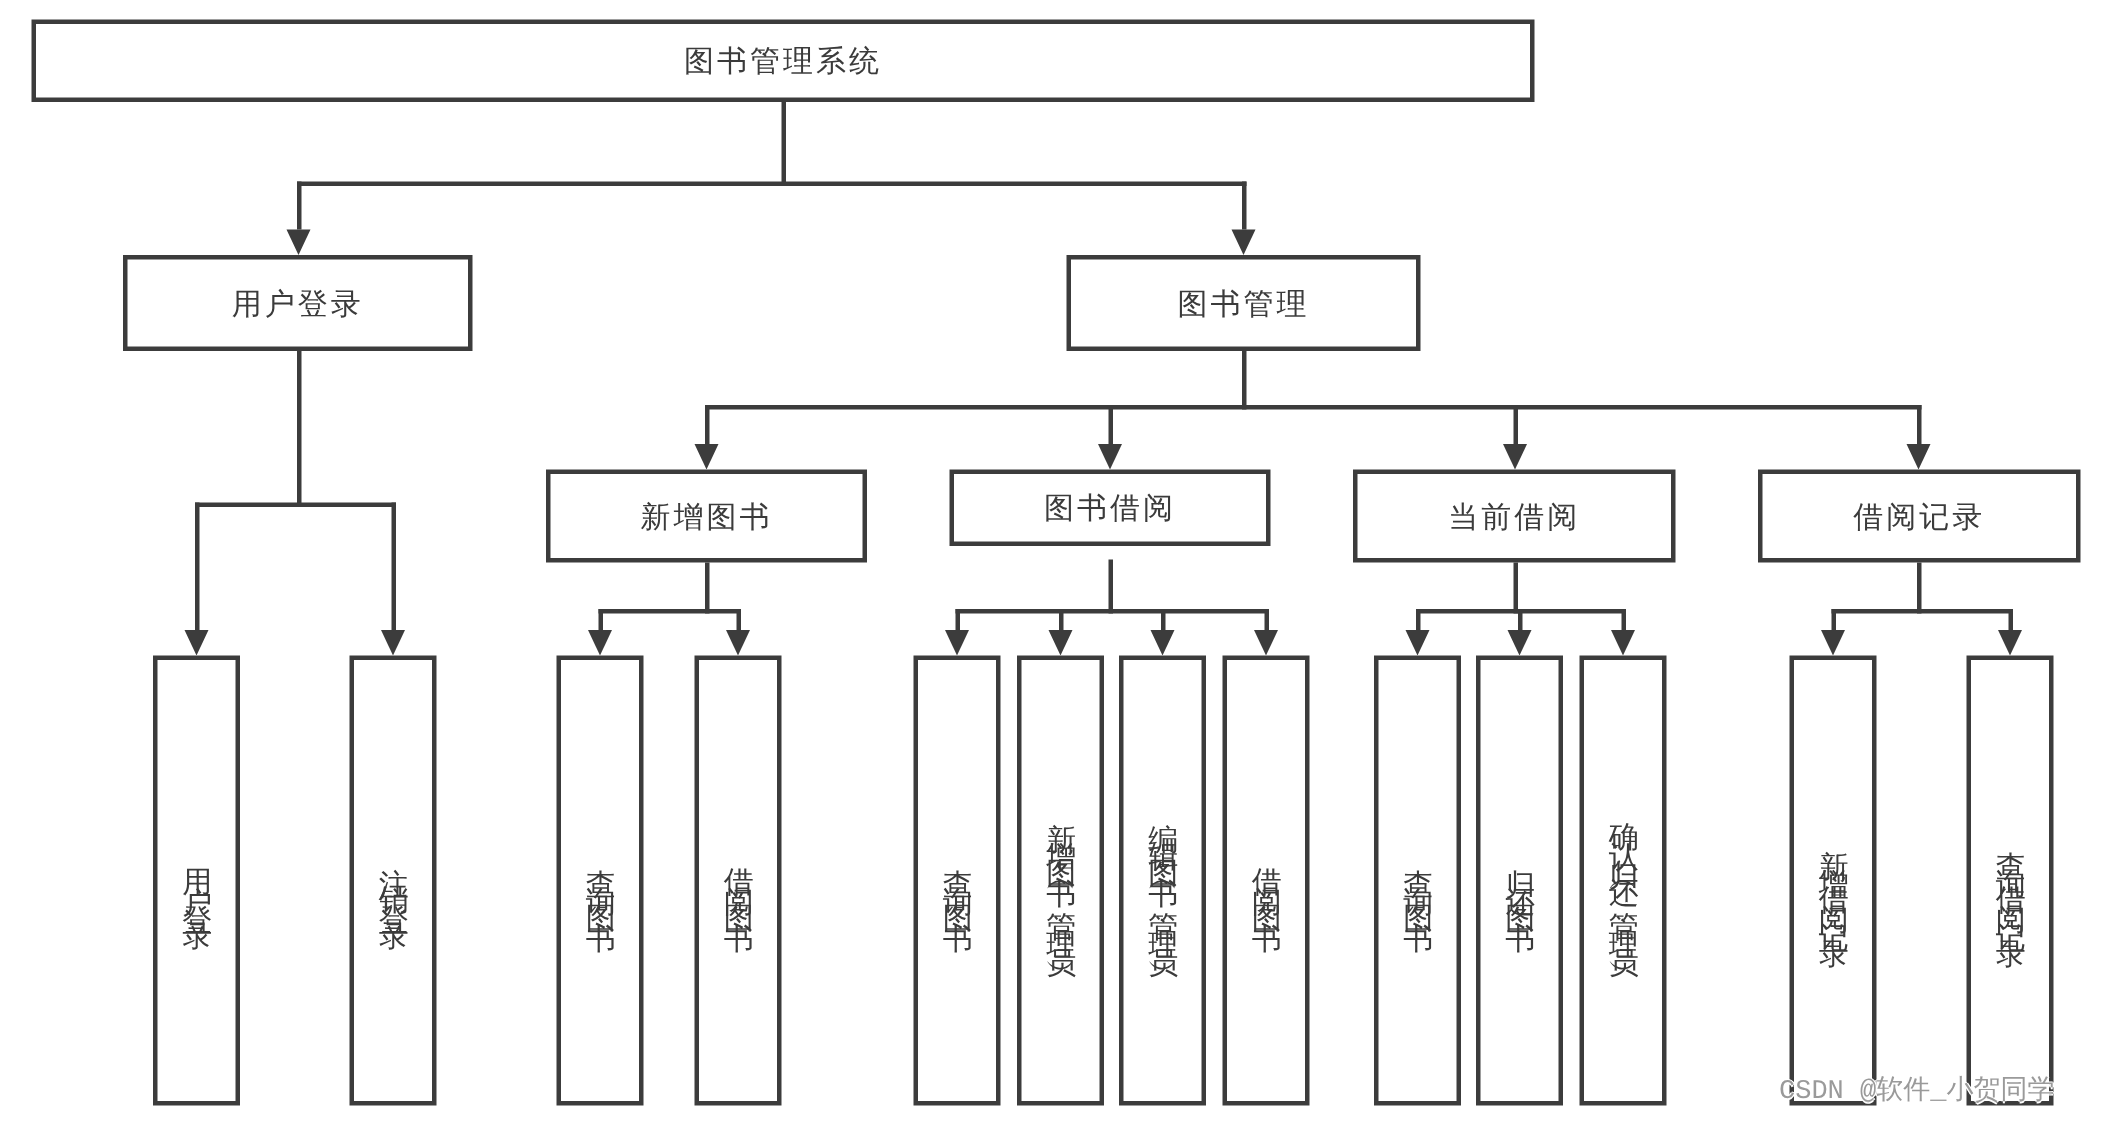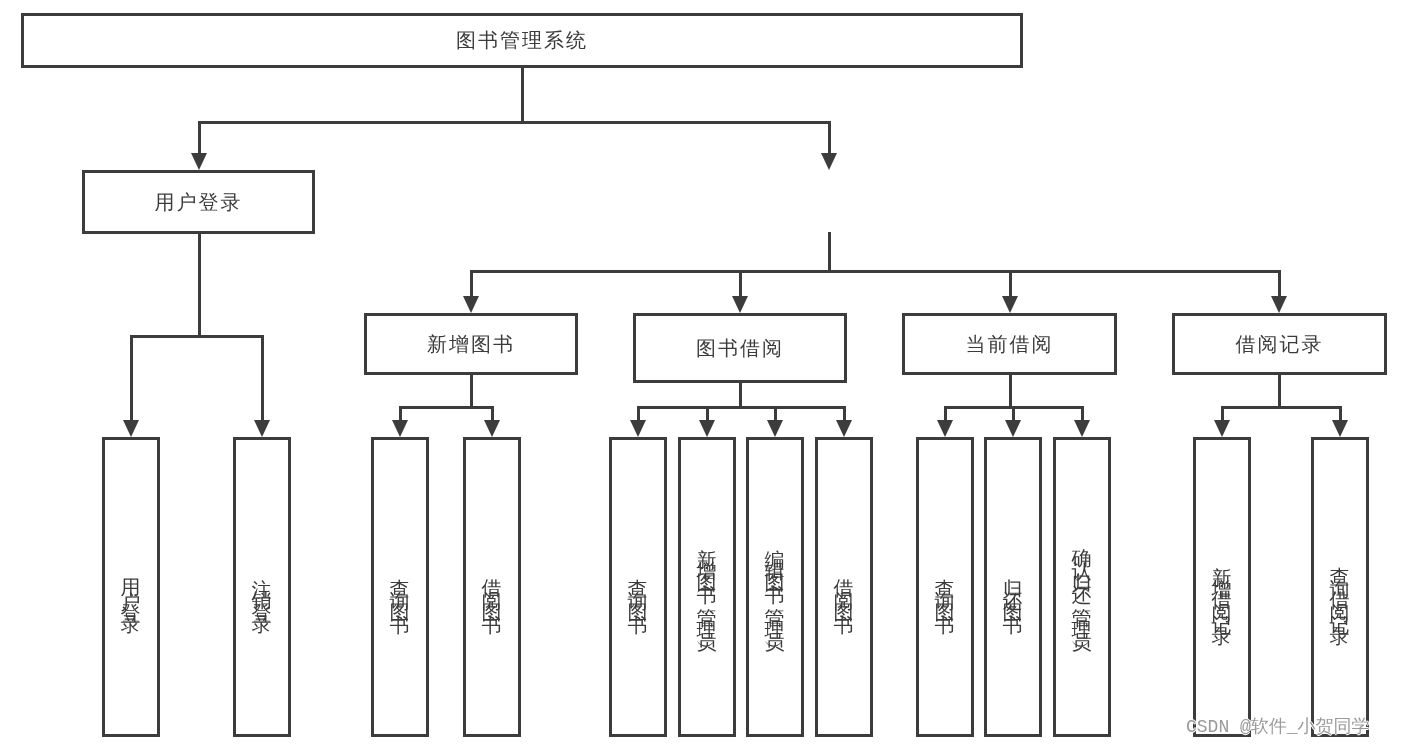--- a/index.html
+++ b/index.html
@@ -38,25 +38,28 @@
 
 <div class="canvas">
 
   <div class="box" style="left:21px;top:13px;width:1002px;height:55px;">
     <span class="hlabel">图书管理系统</span>
   </div>
 
   <div class="box" style="left:82px;top:170px;width:233px;height:64px;">
     <span class="hlabel">用户登录</span>
   </div>
+  <div class="box" style="left:711px;top:170px;width:236px;height:64px;">
+    <span class="hlabel">图书管理</span>
+  </div>
 
   <div class="box" style="left:364px;top:313px;width:214px;height:62px;">
     <span class="hlabel">新增图书</span>
   </div>
-  <div class="box" style="left:633px;top:313px;width:214px;height:70px;">
+  <div class="box" style="left:633px;top:313px;width:214px;height:51px;">
     <span class="hlabel">图书借阅</span>
   </div>
   <div class="box" style="left:902px;top:313px;width:215px;height:62px;">
     <span class="hlabel">当前借阅</span>
   </div>
   <div class="box" style="left:1172px;top:313px;width:215px;height:62px;text-align:center;">
     <span class="hlabel">借阅记录</span>
   </div>
 
   <div class="box" style="left:102px;top:437px;width:58px;height:300px;">

